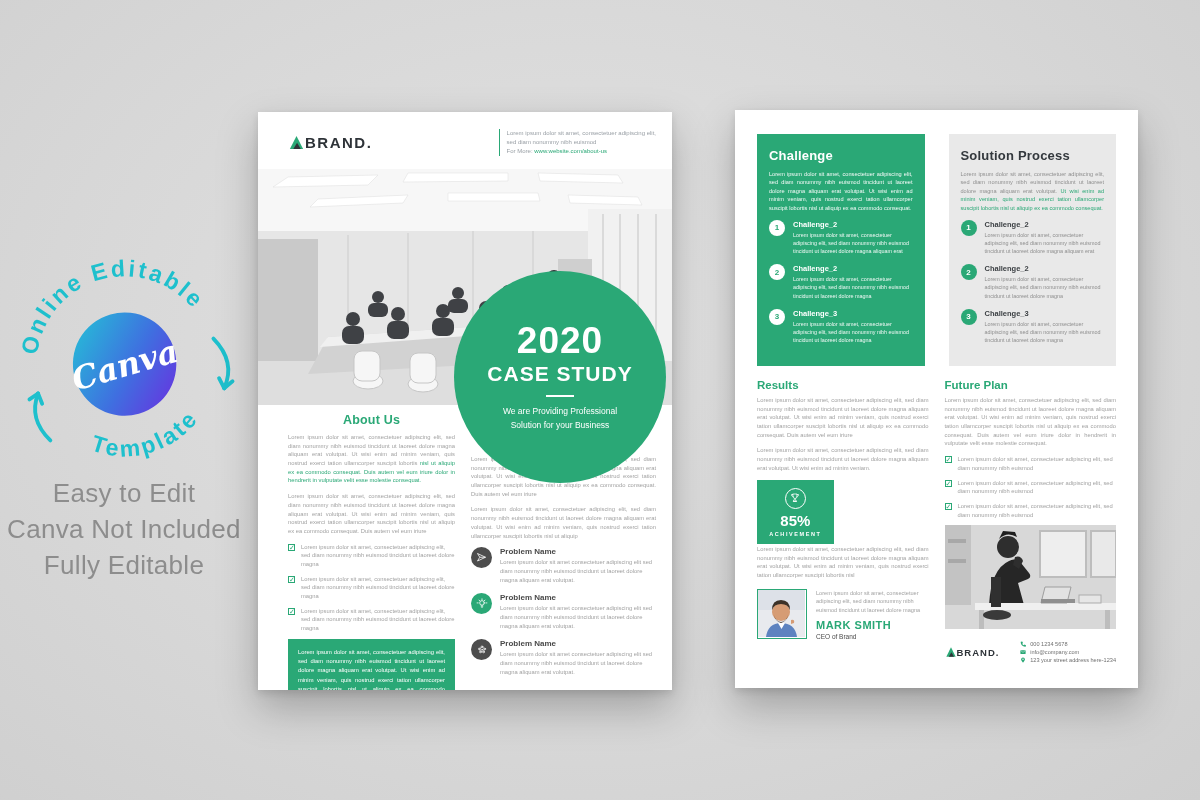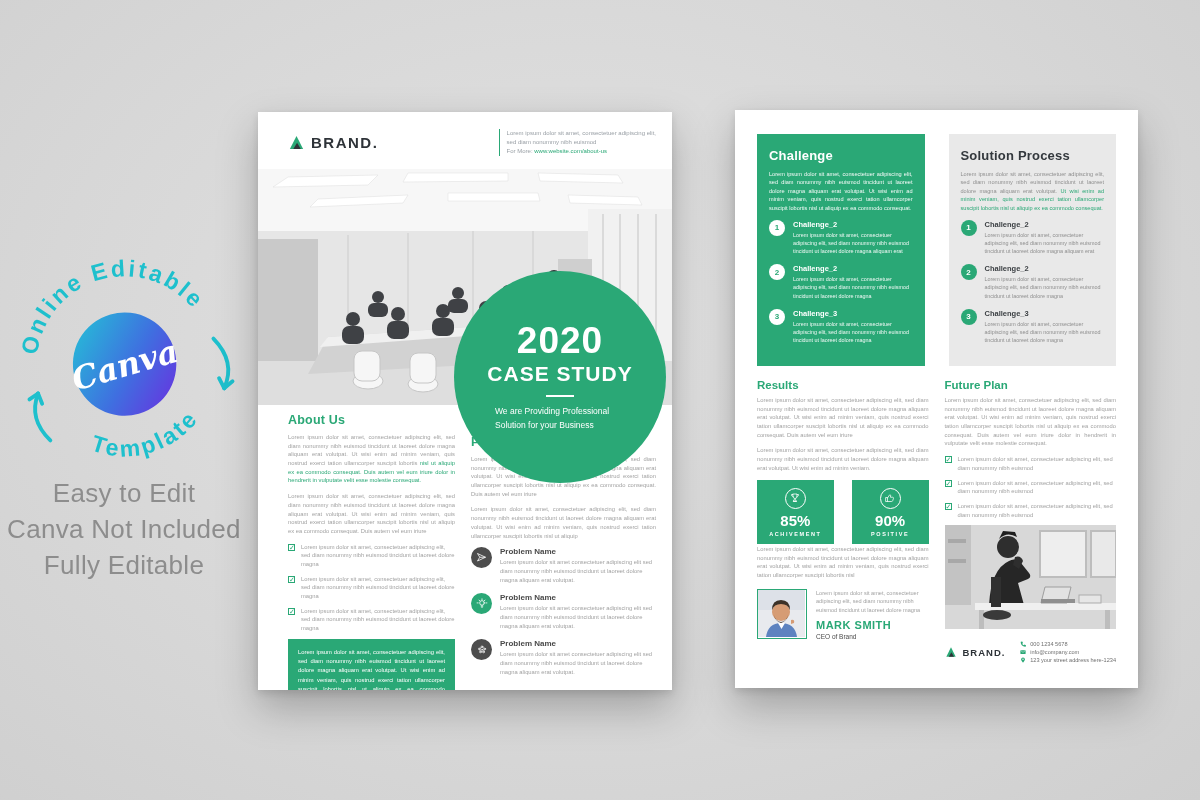--- a/index.html
+++ b/index.html
@@ -20,35 +20,35 @@
   .page {
     position:absolute; background:#fff;
     box-shadow: 0 18px 38px rgba(0,0,0,.25), 0 3px 8px rgba(0,0,0,.12);
     overflow:hidden;
   }
   #page1 { left:258px; top:112px; width:414px; height:578px; }
   #page2 { left:735px; top:110px; width:403px; height:578px; }
 
   
   .p1-header { display:flex; justify-content:space-between; align-items:center; padding:16px 16px 12px 30px; height:57px; }
-  .logo { display:flex; align-items:center; gap:6px; }
+  .logo { display:flex; align-items:center; }
   .logo-text { font-size:15px; font-weight:bold; letter-spacing:1.5px; color:#2e3338; }
   .head-note { border-left:1.5px solid #2aa876; padding-left:7px; font-size:6px; line-height:1.55; color:#9aa0a6; }
   .p1-photo { position:relative; width:414px; height:236px; background:#ededed; }
   .hero-circle {
     position:absolute; left:196px; top:102px; width:212px; height:212px; border-radius:50%;
-    background:#2aa876; color:#fff; z-index:5;
+    background:#2aa876; color:#fff; text-align:center; z-index:5;
     display:flex; flex-direction:column; align-items:center; justify-content:center;
   }
   .hero-year { font-size:37px; font-weight:bold; letter-spacing:1px; line-height:1; }
   .hero-title { font-size:21px; font-weight:bold; letter-spacing:1px; margin-top:3px; }
   .hero-div { width:28px; height:2px; background:#fff; margin:9px auto 8px; }
   .hero-sub { font-size:8.5px; line-height:1.55; width:130px; }
   .p1-cols { display:grid; grid-template-columns:167px 1fr; gap:16px; padding:8px 16px 0 30px; }
-  h2.sec { font-size:12.5px; font-weight:bold; color:#2aa876; letter-spacing:.2px; margin-bottom:6px; }
+  h2.sec { font-size:12.5px; font-weight:bold; color:#2aa876; letter-spacing:.2px; margin-bottom:6px;text-align:center; }
   .body-txt { font-size:5.8px; line-height:1.5; color:#a2a2a2; text-align:justify; margin-bottom:7px; }
   .check-item { display:flex; gap:6px; margin:0 0 6px; }
   .checkbox { flex:0 0 auto; width:7px; height:7px; border:1px solid #2aa876; color:#2aa876;
     font-size:7px; line-height:6px; text-align:center; margin-top:1px; }
   .check-txt { font-size:5.8px; line-height:1.5; color:#a2a2a2; }
   .highlight-box { background:#2aa876; color:#fff; padding:9px 10px; font-size:5.8px; line-height:1.6;
     text-align:justify; margin-top:4px; }
   .p-col2 { padding-top:22px; }
   .prob-item { display:flex; gap:8px; margin-bottom:9px; }
   .prob-ico { flex:0 0 auto; width:21px; height:21px; border-radius:50%; display:flex; align-items:center; justify-content:center; }
@@ -360,29 +360,20 @@
         <div class="stats">
           <div class="stat">
             <div class="stat-ico">
               <svg width="12" height="12" viewBox="0 0 24 24" fill="none" stroke="#fff" stroke-width="1.5" stroke-linecap="round" stroke-linejoin="round">
                 <path d="M8 4 h8 v5 a4 4 0 0 1 -8 0 Z M8 5 H5 a3 3 0 0 0 3.2 4 M16 5 h3 a3 3 0 0 1 -3.2 4 M12 13 v3 M9 19 h6 M10 16 h4 l.6 3 h-5.2 Z"></path>
               </svg>
             </div>
             <div class="stat-val">85%</div>
             <div class="stat-lab">ACHIVEMENT</div>
           </div>
-          <div class="stat">
-            <div class="stat-ico">
-              <svg width="12" height="12" viewBox="0 0 24 24" fill="none" stroke="#fff" stroke-width="1.5" stroke-linecap="round" stroke-linejoin="round">
-                <path d="M4 11 h3 v8 H4 Z M7 12 l4 -6 c.6 -1.1 2.4 -.5 2.3 1 l-.4 3.5 h4.6 c1.1 0 1.8 1 1.5 2 l-1.6 4.9 c-.3 .9 -1.1 1.6 -2.1 1.6 H7"></path>
-              </svg>
-            </div>
-            <div class="stat-val">90%</div>
-            <div class="stat-lab">POSITIVE</div>
-          </div>
         </div>
         <p class="body-txt">Lorem ipsum dolor sit amet, consectetuer adipiscing elit, sed diam nonummy nibh euismod tincidunt ut laoreet dolore magna aliquam erat volutpat. Ut wisi enim ad minim veniam, quis nostrud exerci tation ullamcorper suscipit lobortis nisl</p>
         <div class="ceo-row">
           <div class="ceo-photo">
             <svg width="47" height="47" viewBox="0 0 47 47">
               <rect width="47" height="47" fill="#e8eaee"></rect>
               <rect x="0" y="0" width="47" height="20" fill="#dde1e8"></rect>
               <path d="M8 47 q2 -14 15 -14 q14 0 16 14 Z" fill="#5d83c0"></path>
               <path d="M20 33 h7 l-3.5 6 Z" fill="#ffffff"></path>
               <circle cx="23" cy="22" r="9" fill="#d69c74"></circle>

